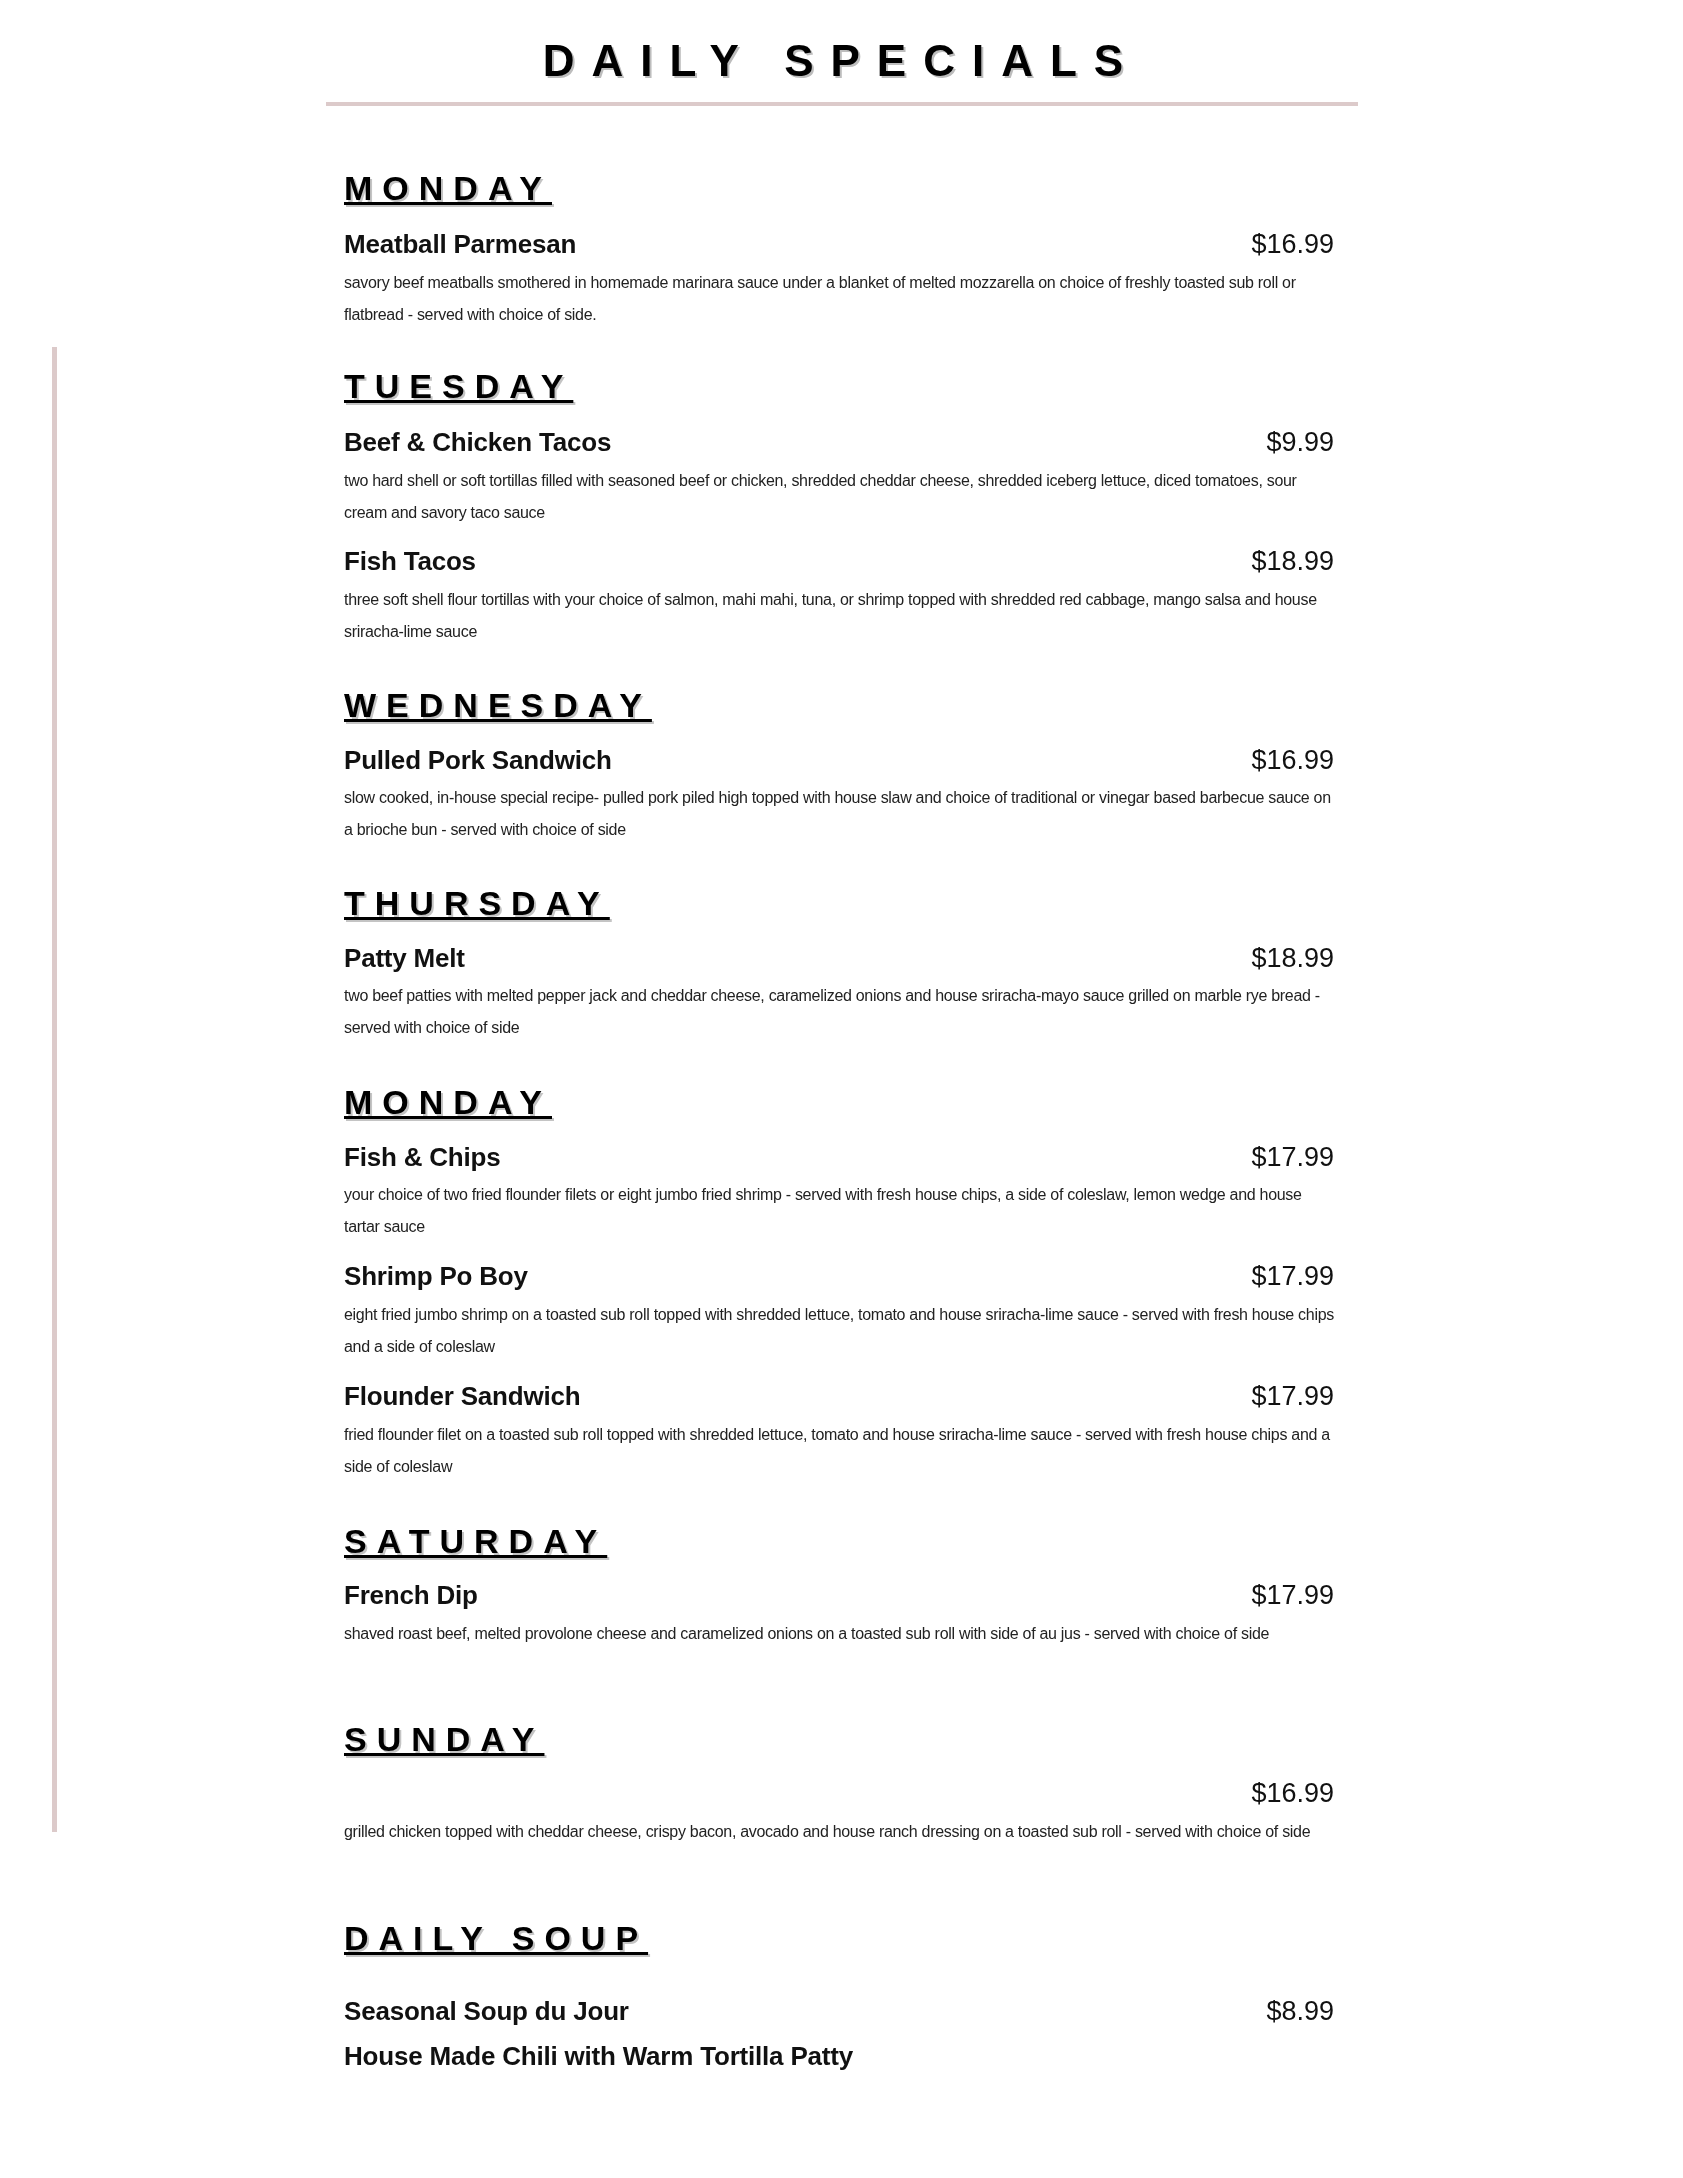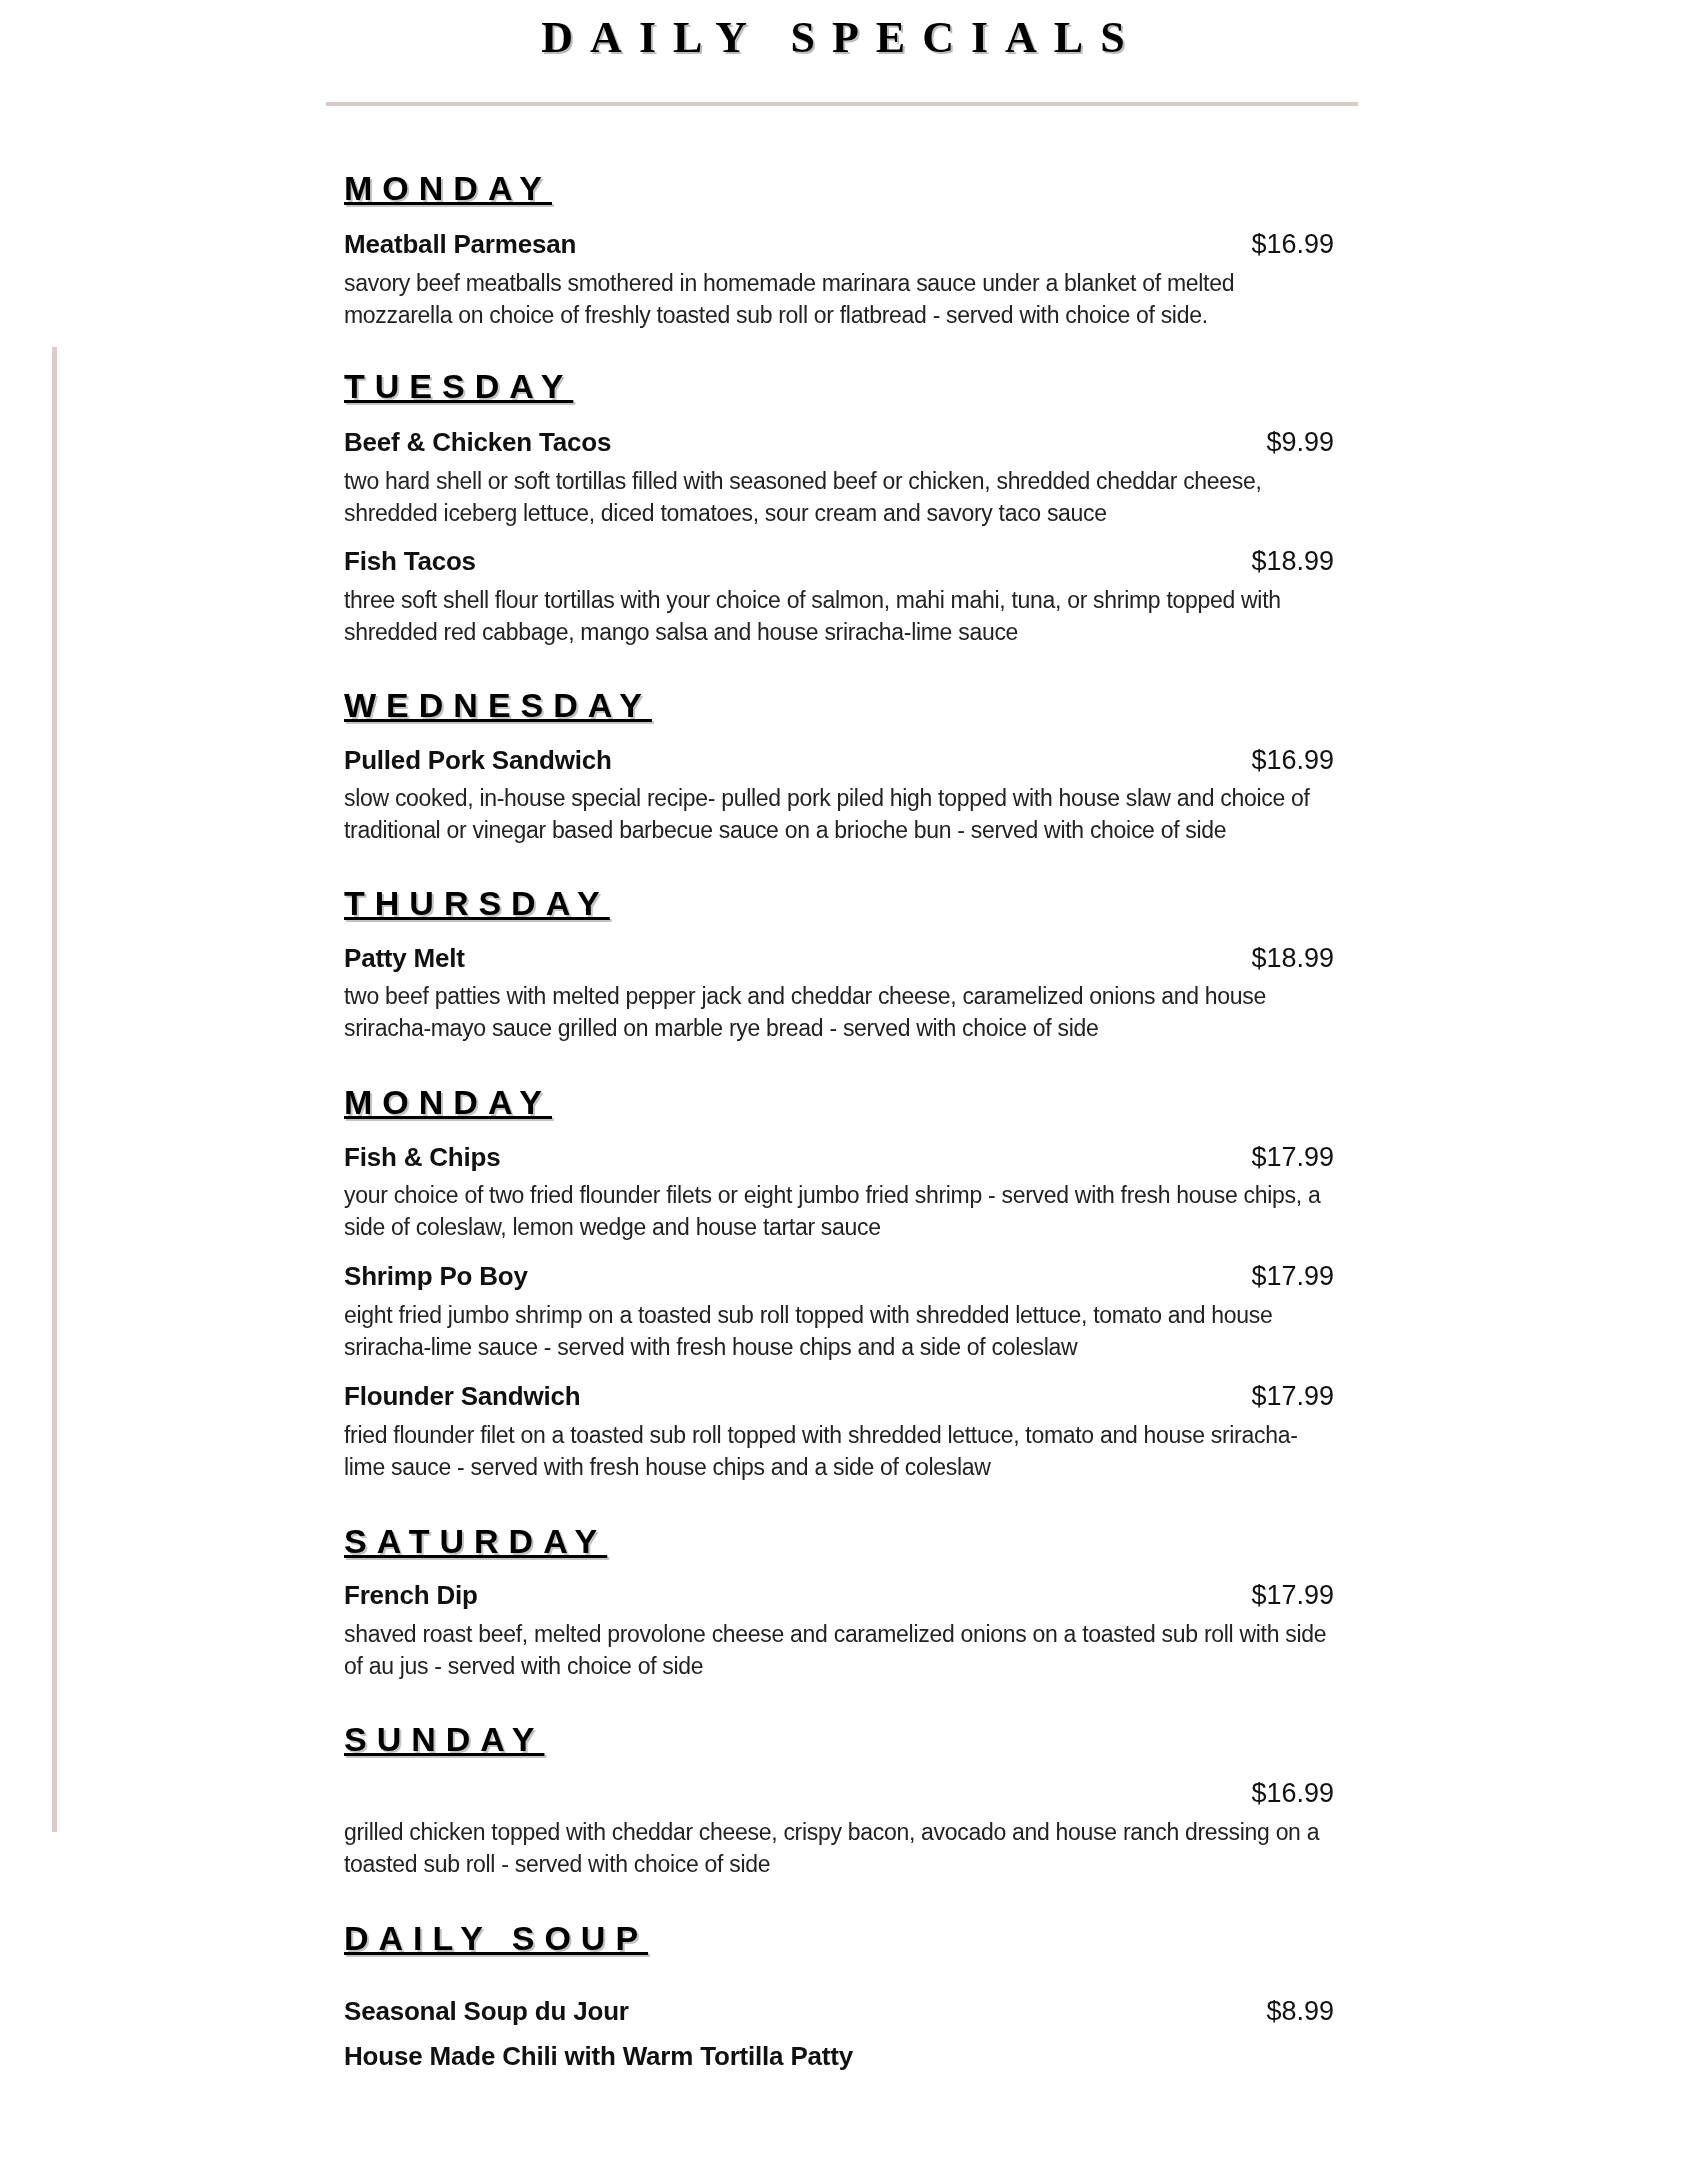--- a/index.html
+++ b/index.html
@@ -1,19 +1,19 @@
 <!DOCTYPE html>
 <html><head>
 <meta charset="utf-8">
 <style>
   html, body { margin: 0; padding: 0; background: #ffffff; }
   body { width: 1683px; height: 2178px; position: relative; overflow: hidden; color: #111; }
   .title {
-    position: absolute; left: 0; top: 12px; width: 1683px; text-align: center;
-    font-family: Liberation Serif, serif; font-weight: 700; font-size: 44px;
+    position: absolute; left: 0; top: 36px; width: 1683px; text-align: center;
+    font-family: Liberation Sans, sans-serif; font-weight: 700; font-size: 44px;
     letter-spacing: 17px; color: #000;
     text-shadow: 2px 2px 0 #bdbdbd;
   }
   .title-rule {
     position: absolute; left: 326px; top: 102px; width: 1032px; height: 4px; background: #dccaca;
   }
   .side-bar {
     position: absolute; left: 52px; top: 347px; width: 5px; height: 1485px; background: #dccaca;
   }
   .content { position: absolute; left: 344px; top: 0; width: 990px; }
@@ -27,21 +27,21 @@
   .item-name {
     position: absolute; left: 0; top: 0; font-family: "Liberation Sans", sans-serif; font-weight: 700;
     font-size: 26px; color: #111; line-height: 36px; letter-spacing: -0.2px;
   }
   .item-price {
     position: absolute; right: 0; top: 0; font-family: "Liberation Sans", sans-serif; font-weight: 400;
     font-size: 27px; color: #111; line-height: 36px;
   }
   .item-desc {
     position: absolute; left: 0; width: 990px; font-family: "Liberation Sans", sans-serif;
-    font-size: 23px; color: #222; line-height: 32px; letter-spacing: -0.3px;
+    font-size: 16px; color: #222; line-height: 32px; letter-spacing: -0.3px;
   }
 </style>
 </head>
 <body>
 
 <div class="title">DAILY SPECIALS</div>
 <div class="title-rule"></div>
 <div class="side-bar"></div>
 
 <div class="content">

